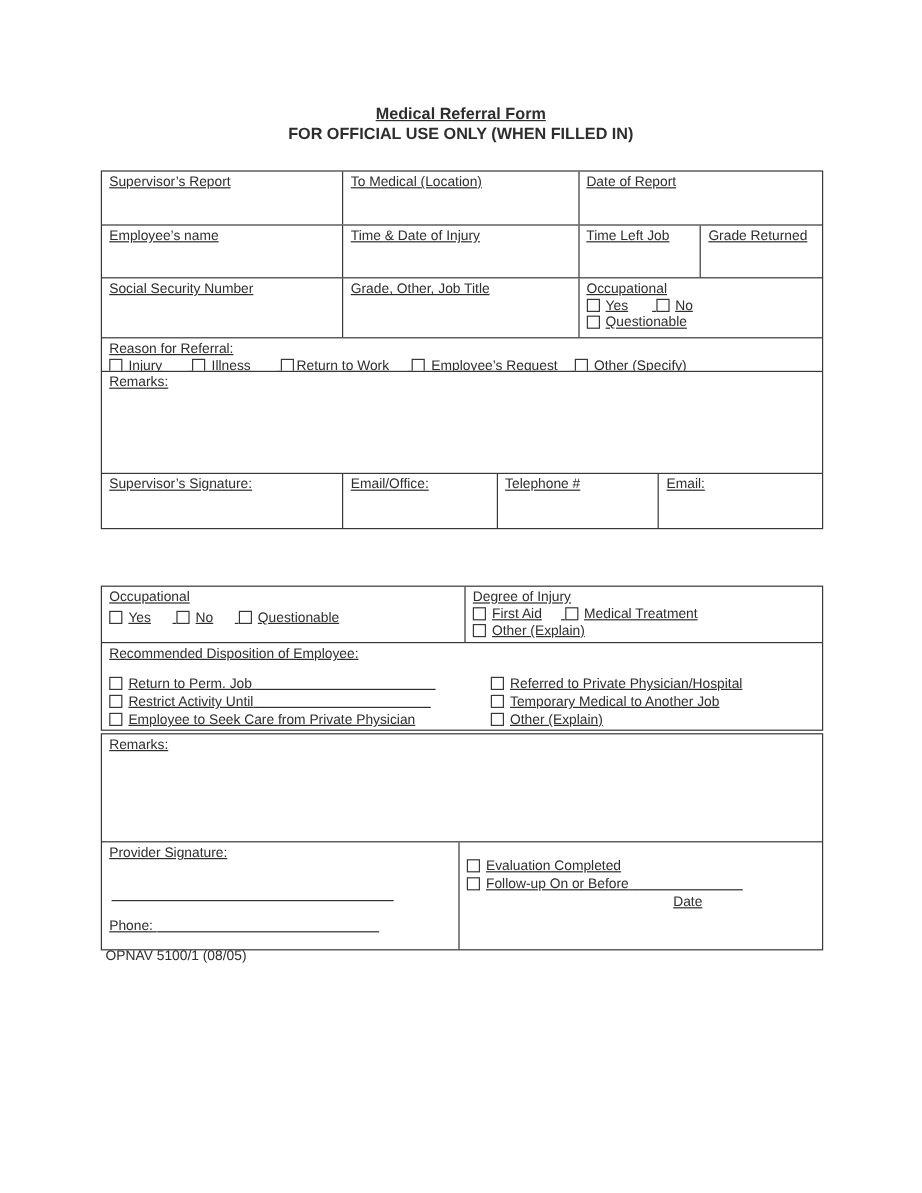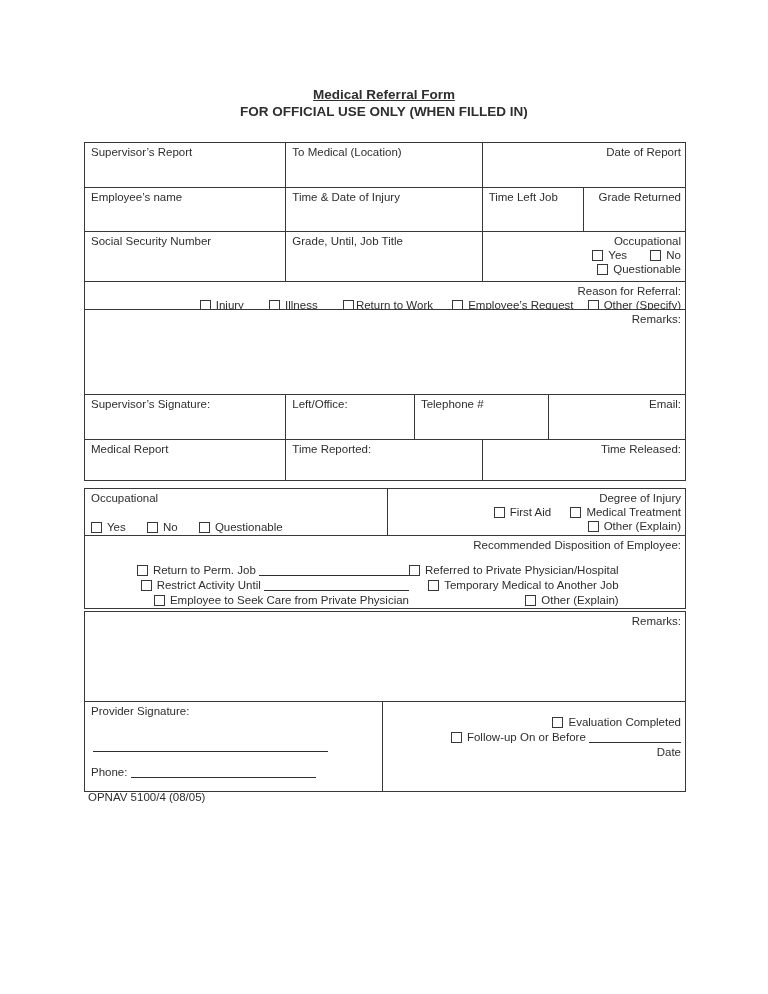--- a/index.html
+++ b/index.html
@@ -5,50 +5,50 @@
   html,body { margin:0; padding:0; background:#ffffff; }
   .sheet {
     position:relative; width:768px; height:984px; background:#ffffff;
     font-family:"Liberation Sans","DejaVu Sans",sans-serif;
     font-size:11.5px; color:#2e2e2e; line-height:13px;
   }
   .title-block { position:absolute; top:86px; left:0; width:768px; text-align:center;
     font-weight:bold; font-size:13.5px; line-height:17px; }
   .title-underline { text-decoration:underline; }
 
-  .tbl { position:absolute; left:84px; width:602px; border:1px solid #383838; box-sizing:border-box; background:#fff; }
+  .tbl { position:absolute; left:84px; width:602px; border:1px solid #383838; box-sizing:border-box; background:#fff;text-decoration:underline; }
   .tbl-1 { top:142px; }
   .tbl-2 { top:488px; }
   .tbl-3 { top:611px; }
 
   .r { display:flex; border-bottom:1px solid #383838; box-sizing:border-box; }
   .r:last-child { border-bottom:none; }
   .c { border-right:1px solid #383838; box-sizing:border-box; padding:3px 4px 0 6px; overflow:hidden; }
-  .c:last-child { border-right:none;text-align:right; }
+  .c:last-child { border-right:none; }
 
   .hA { height:45px; } .hB { height:44px; } .hC { height:50px; }
   .hD { height:28px; } .hE { height:85px; } .hF { height:45px; } .hG { height:40px; }
   .hH { height:47px; } .hI { height:72px; }
   .hJ { height:90px; } .hK { height:89px; }
 
   .w202 { width:202px; } .w197 { width:197px; } .w203 { width:203px; }
   .w102 { width:102px; } .w101 { width:101px; }
   .w129 { width:129px; } .w135 { width:135px; } .w136 { width:136px; }
   .w304 { width:304px; } .w298 { width:298px; }
   .w299 { width:299px; } .w303 { width:303px; }
   .full { width:600px; }
 
   .cb { display:inline-block; width:11px; height:11px; border:1px solid #383838;
     background:#fff; vertical-align:-2px; margin-right:5px; box-sizing:border-box; }
   .opt { white-space:nowrap; }
   .optrow { margin-top:3px; } .mr22 { margin-right:22px; } .mr16 { margin-right:16px; }
   .mr11 { margin-right:11px; } .mr18 { margin-right:18px; } .mr20 { margin-right:20px; }
   .cb-tight { margin-right:2px; }
 
-  .line2up { margin-top:16px; }
+  .line2up { margin-top:4px; }
   .line3 { margin-top:1px; }
 
   .blank { display:inline-block; height:10px; border-bottom:1px solid #2e2e2e; vertical-align:-2px; }
   .bw150 { width:150px; } .bw145 { width:145px; } .bw92 { width:92px; }
   .bw235 { width:235px; } .bw185 { width:185px; }
 
   .dispo-cols { display:flex; margin-top:10px; }
   .dispo-left { width:318px; }
   .dispo-line { margin-top:2px; white-space:nowrap; }
 
@@ -77,21 +77,21 @@
       <div class="c w203">Date of Report</div>
     </div>
     <div class="r hB">
       <div class="c w202">Employee’s name</div>
       <div class="c w197">Time &amp; Date of Injury</div>
       <div class="c w102">Time Left Job</div>
       <div class="c w101">Grade Returned</div>
     </div>
     <div class="r hC">
       <div class="c w202">Social Security Number</div>
-      <div class="c w197">Grade, Until, Job Title</div>
+      <div class="c w197">Grade, Other, Job Title</div>
       <div class="c w203">
         <div>Occupational</div>
         <div class="line3">
           <span class="opt mr20"><span class="cb"></span><span>Yes</span></span>
           <span class="opt"><span class="cb"></span><span>No</span></span>
         </div>
         <div class="line3">
           <span class="opt"><span class="cb"></span><span>Questionable</span></span>
         </div>
       </div>
@@ -106,28 +106,23 @@
           <span class="opt mr11"><span class="cb"></span><span>Employee’s Request</span></span>
           <span class="opt"><span class="cb"></span><span>Other (Specify)</span></span>
         </div>
       </div>
     </div>
     <div class="r hE">
       <div class="c full">Remarks:</div>
     </div>
     <div class="r hF">
       <div class="c w202">Supervisor’s Signature:</div>
-      <div class="c w129">Left/Office:</div>
+      <div class="c w129">Email/Office:</div>
       <div class="c w135">Telephone #</div>
       <div class="c w136">Email:</div>
-    </div>
-    <div class="r hG">
-      <div class="c w202">Medical Report</div>
-      <div class="c w197">Time Reported:</div>
-      <div class="c w203">Time Released:</div>
     </div>
   </div>
 
   <div class="tbl tbl-2">
     <div class="r hH">
       <div class="c w304">
         <div>Occupational</div>
         <div class="line2up optrow">
           <span class="opt mr18"><span class="cb"></span><span>Yes</span></span>
           <span class="opt mr18"><span class="cb"></span><span>No</span></span>
@@ -175,15 +170,15 @@
         <div class="provider-phone"><span>Phone:</span> <span class="blank bw185"></span></div>
       </div>
       <div class="c w303 eval-block">
         <div class="eval-line"><span class="cb"></span><span>Evaluation Completed</span></div>
         <div class="eval-line"><span class="cb"></span><span>Follow-up On or Before</span> <span class="blank bw92"></span></div>
         <div class="date-label">Date</div>
       </div>
     </div>
   </div>
 
-  <div class="footer">OPNAV 5100/4 (08/05)</div>
+  <div class="footer">OPNAV 5100/1 (08/05)</div>
 
 </div>
 
 </body></html>

